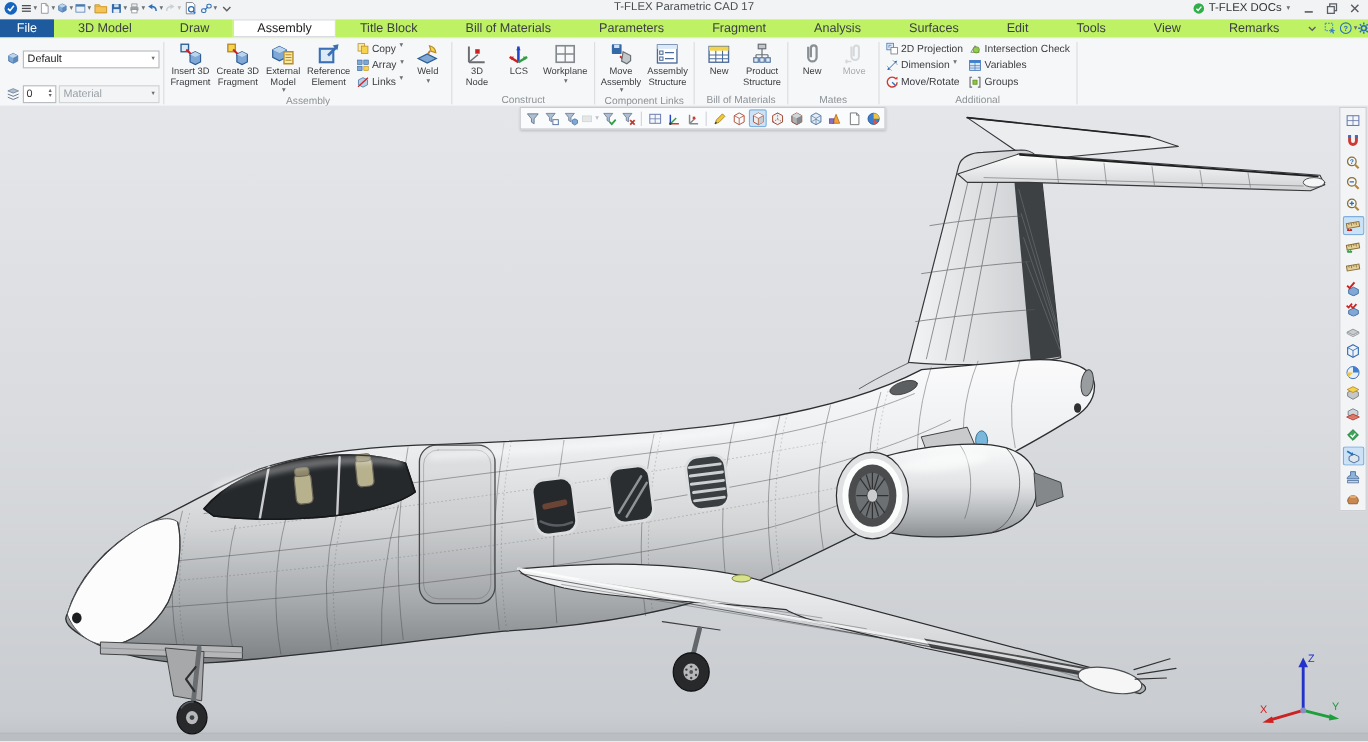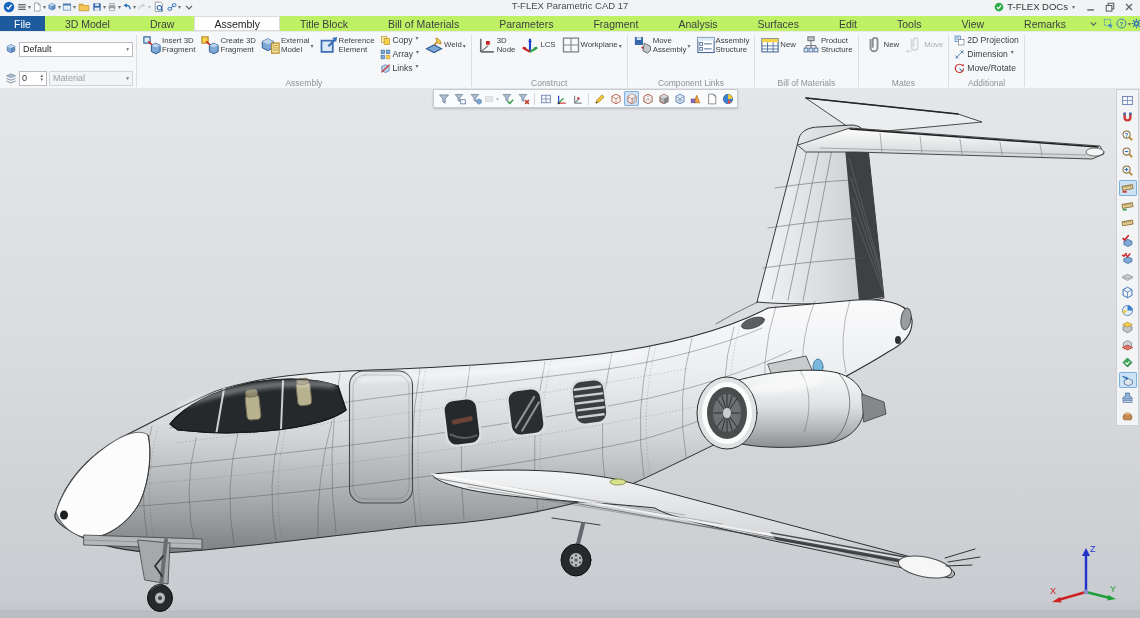--- a/index.html
+++ b/index.html
@@ -33,22 +33,22 @@
   #tabrow-icons{margin-left:auto;display:flex;align-items:center;padding-right:2px}
   #tabrow-icons .tbtn{width:15px;height:13px}
   #tabrow-icons .tbtn .ic{width:11px;height:11px}
   
   #ribbon{height:56px;background:#f6f7f8;border-bottom:1px solid #d7dadc;
           display:flex;align-items:stretch;padding:1px 2px 0}
   .rgroup{display:flex;flex-direction:column}
   .rgroup-cols{flex:1;display:flex;align-items:flex-start;padding:1px 3px 0;gap:1px}
   .rgroup-label{text-align:center;font-size:8.5px;color:#8d9296;height:11px;line-height:10px}
   .gsep{width:1px;background:#dcdee1;margin:2px 0}
-  .bigbtn{min-width:30px;display:flex;flex-direction:row;align-items:center;
-          font-size:7.8px;line-height:8.6px;color:#3a3d40;padding:1px 2px 0;}
+  .bigbtn{min-width:30px;display:flex;flex-direction:column;align-items:center;
+          font-size:7.8px;line-height:8.6px;color:#3a3d40;padding:1px 2px 0;text-align:center}
   .bigbtn .ic{width:20px;height:20px;margin-bottom:1px}
   .bigbtn.disabled{opacity:.42}
   .stack{display:flex;flex-direction:column;gap:1px;padding-top:1px}
   .smallbtn{display:flex;align-items:flex-start;gap:2px;font-size:8.6px;height:13px;color:#3a3d40;padding:0 2px;white-space:nowrap}
   .smallbtn .ic{width:11px;height:11px}
   
   #style-group{width:134px}
   .srow{display:flex;align-items:center;gap:2px;height:28px;margin-bottom:1px}
   .srow .ic{width:12px;height:12px;flex:none}
   .combo{border:1px solid #b9bdc1;background:#fff;font-size:9px;height:13px;
@@ -846,20 +846,40 @@
               <span>Dimension</span>
               <span class="caret">▾</span>
             </span>
             <span class="smallbtn">
               <svg class="ic" viewBox="0 0 16 16">
                 <use href="#moverotate"></use>
               </svg>
               <span>Move/Rotate</span>
             </span>
           </span>
+          <span class="stack">
+            <span class="smallbtn">
+              <svg class="ic" viewBox="0 0 16 16">
+                <use href="#intersect"></use>
+              </svg>
+              <span>Intersection Check</span>
+            </span>
+            <span class="smallbtn">
+              <svg class="ic" viewBox="0 0 16 16">
+                <use href="#variables"></use>
+              </svg>
+              <span>Variables</span>
+            </span>
+            <span class="smallbtn">
+              <svg class="ic" viewBox="0 0 16 16">
+                <use href="#groupsic"></use>
+              </svg>
+              <span>Groups</span>
+            </span>
+          </span>
         </div>
         <div class="rgroup-label">Additional</div>
       </div>
       <div class="gsep"></div>
     </div>
 </div>
 
 <div id="viewport">
 
   <svg id="aircraft" viewBox="0 0 1140 530">

